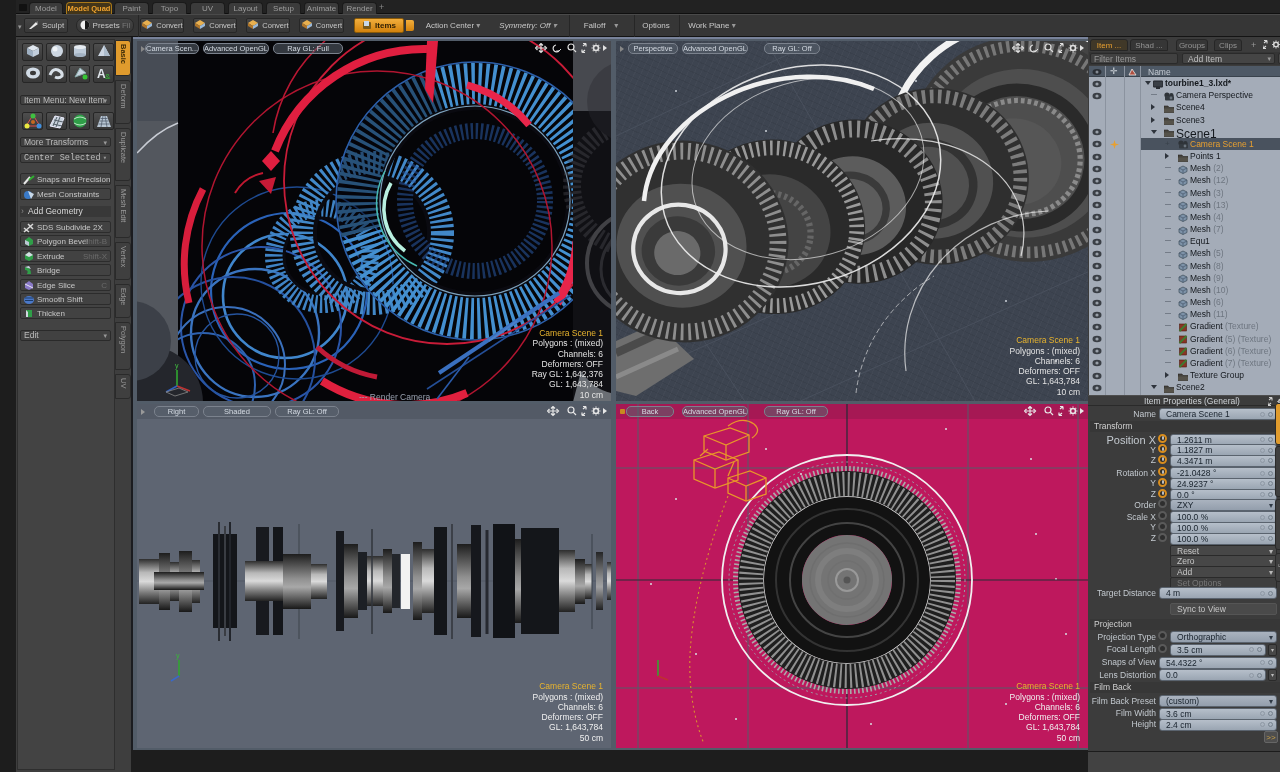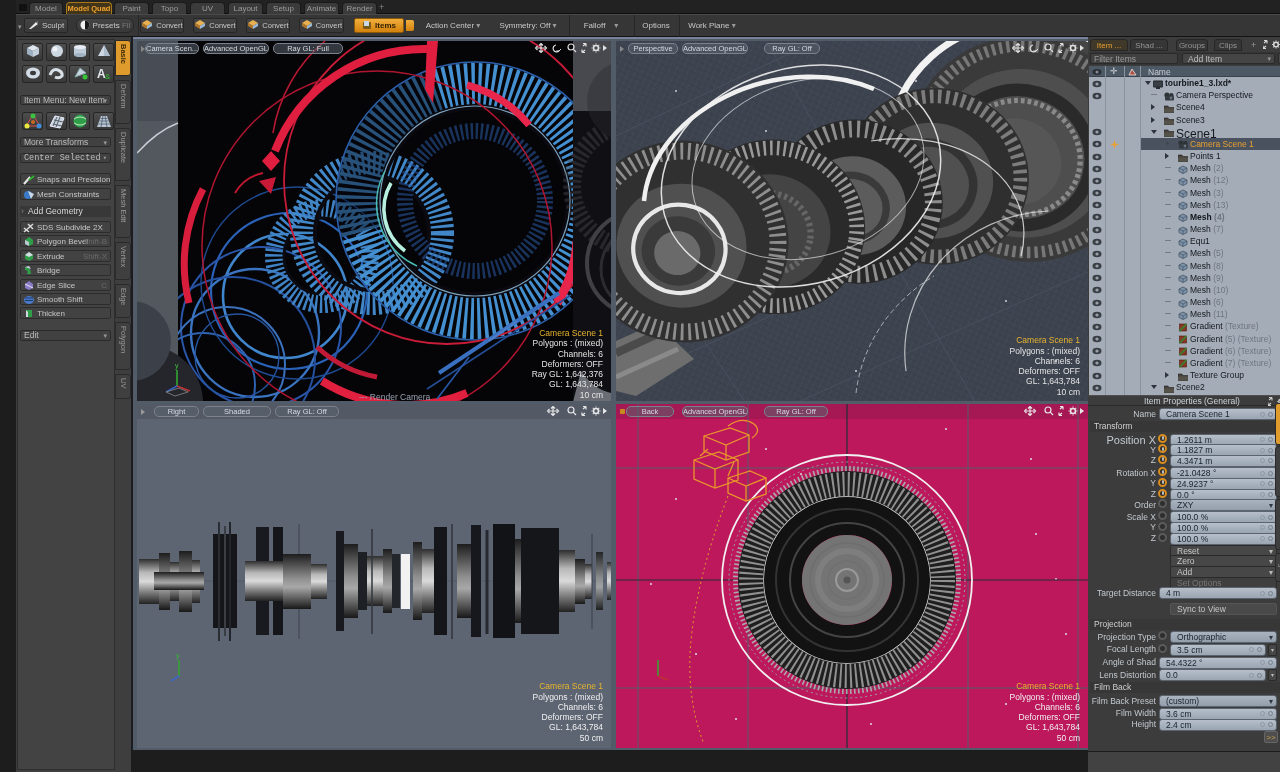--- a/index.html
+++ b/index.html
@@ -129,21 +129,21 @@
             <path d="M1 4 L6 1 L11 4 L6 7 Z" fill="#e8b050"></path>
             <path d="M1 4 L6 7 L6 10 L1 7 Z" fill="#b0762a"></path>
             <path d="M11 4 L6 7 L6 10 L11 7 Z" fill="#9ab8d8"></path>
           </svg></span>Convert</div>
   <div class="tbtn" style="left:338px;width:50px;background:linear-gradient(#f2ae3c,#d3820d);border-color:#8a5a08;color:#2d1e04;font-weight:bold;"><span class="ico"><svg width="10" height="10">
             <rect x="1" y="2" width="8" height="7" fill="#7a5a18" rx="1"></rect>
             <rect x="2" y="1" width="5" height="5" fill="#c8d8e8"></rect>
           </svg></span>Items</div>
   <div style="position:absolute;left:390px;top:5px;width:8px;height:11px;background:linear-gradient(#f2ae3c,#d3820d);border-radius:0 2px 2px 0;"></div>
   <div class="tbtn" style="left:403px;width:68px;background:none;border-color:transparent;">Action Center <span style="color:#999">▾</span></div>
-  <div class="tbtn" style="left:478px;width:68px;background:none;border-color:transparent;">Symmetry: Off <span style="color:#999">▾</span></div>
+  <div class="tbtn" style="left:478px;width:68px;background:none;border-color:transparent;font-style:italic;">Symmetry: Off <span style="color:#999">▾</span></div>
   <div class="tsep" style="left:553px;"></div>
   <div class="tbtn" style="left:556px;width:58px;background:none;border-color:transparent;">Falloff&nbsp;&nbsp;&nbsp;&nbsp;<span style="color:#999">▾</span></div>
   <div class="tsep" style="left:618px;"></div>
   <div class="tbtn" style="left:620px;width:40px;background:none;border-color:transparent;">Options</div>
   <div class="tsep" style="left:663px;"></div>
   <div class="tbtn" style="left:665px;width:62px;background:none;border-color:transparent;">Work Plane <span style="color:#999">▾</span></div>
 </div>
 <div id="sidebar">
       <div class="inner"></div>
 
@@ -816,21 +816,21 @@
 <div style="position:absolute;left:101px;top:133.7px;color:#14181d;font-size:8.5px;font-weight:normal;white-space:nowrap;">Mesh<span style="color:#6e7680;"> (13)</span></div>
 <svg class="abs" style="left:3px;top:147.4px" width="10" height="8">
           <ellipse cx="5" cy="4" rx="4.5" ry="3.2" fill="#3a3f46"></ellipse>
           <circle cx="5" cy="4" r="1.6" fill="#9aa1aa"></circle>
         </svg>
 <div style="position:absolute;left:76px;top:149.9px;width:6px;height:1px;background:#747c88;"></div>
 <svg class="abs" style="left:89px;top:147.37px" width="10" height="9">
           <path d="M1 3 L5 1 L9 3 L9 6.5 L5 8.5 L1 6.5 Z" fill="#7d92a8" stroke="#3c4a58" stroke-width="0.7"></path>
           <path d="M1 3 L5 5 L9 3 M5 5 L5 8.5" stroke="#46566a" stroke-width="0.7" fill="none"></path>
         </svg>
-<div style="position:absolute;left:101px;top:145.9px;color:#14181d;font-size:8.5px;font-weight:bold;white-space:nowrap;">Mesh<span style="color:#6e7680;"> (4)</span></div>
+<div style="position:absolute;left:101px;top:145.9px;color:#14181d;font-size:8.5px;font-weight:normal;white-space:nowrap;">Mesh<span style="color:#6e7680;"> (4)</span></div>
 <svg class="abs" style="left:3px;top:159.5px" width="10" height="8">
           <ellipse cx="5" cy="4" rx="4.5" ry="3.2" fill="#3a3f46"></ellipse>
           <circle cx="5" cy="4" r="1.6" fill="#9aa1aa"></circle>
         </svg>
 <div style="position:absolute;left:76px;top:162.0px;width:6px;height:1px;background:#747c88;"></div>
 <svg class="abs" style="left:89px;top:159.54px" width="10" height="9">
           <path d="M1 3 L5 1 L9 3 L9 6.5 L5 8.5 L1 6.5 Z" fill="#7d92a8" stroke="#3c4a58" stroke-width="0.7"></path>
           <path d="M1 3 L5 5 L9 3 M5 5 L5 8.5" stroke="#46566a" stroke-width="0.7" fill="none"></path>
         </svg>
 <div style="position:absolute;left:101px;top:158.0px;color:#14181d;font-size:8.5px;font-weight:normal;white-space:nowrap;">Mesh<span style="color:#6e7680;"> (7)</span></div>
@@ -1020,21 +1020,21 @@
 <div class="pfield" style="left:71px;top:550.3px;width:118px;">4 m<span style="position:absolute;right:3px;top:2.5px;width:5px;height:5px;border:1px solid #76828e;border-radius:50%;"></span><span style="position:absolute;right:11px;top:2.5px;width:5px;height:5px;border:1px solid #8e98a4;border-radius:50%;"></span></div>
 <div class="pdrop" style="left:82px;top:566.2px;width:107px;text-align:left;border-color:#555;background:#4a4a4a;">Sync to View</div>
 <div class="psec" style="top:582.0px;">Projection<span style="position:absolute;left:-2px;color:#8a8a8a;"></span></div>
 <div style="position:absolute;right:140px;top:594.7px;color:#c3c9cf;font-size:8.5px;white-space:nowrap;">Projection Type</div>
 <div class="gkey" style="left:70px;top:594.2px;"></div>
 <div class="pfield" style="left:82px;top:594.2px;width:107px;background:linear-gradient(#aab3bf,#939eac);">Orthographic<span style="position:absolute;right:3px;top:0px;color:#2e3844;font-size:8px;">▾</span></div>
 <div style="position:absolute;right:140px;top:607.4px;color:#c3c9cf;font-size:8.5px;white-space:nowrap;">Focal Length</div>
 <div class="gkey" style="left:70px;top:606.9px;"></div>
 <div class="pfield" style="left:82px;top:606.9px;width:96px;">3.5 cm<span style="position:absolute;right:3px;top:2.5px;width:5px;height:5px;border:1px solid #76828e;border-radius:50%;"></span><span style="position:absolute;right:11px;top:2.5px;width:5px;height:5px;border:1px solid #8e98a4;border-radius:50%;"></span></div>
 <div style="position:absolute;left:180px;top:606.9px;width:9px;height:12px;background:#474747;border:1px solid #2a2a2a;border-radius:2px;color:#bbb;font-size:6px;text-align:center;line-height:11px;">▾</div>
-<div style="position:absolute;right:140px;top:620.1px;color:#c3c9cf;font-size:8.5px;white-space:nowrap;">Angle of Shad</div>
+<div style="position:absolute;right:140px;top:620.1px;color:#c3c9cf;font-size:8.5px;white-space:nowrap;">Snaps of View</div>
 <div class="pfield" style="left:71px;top:619.6px;width:118px;">54.4322 °<span style="position:absolute;right:3px;top:2.5px;width:5px;height:5px;border:1px solid #76828e;border-radius:50%;"></span><span style="position:absolute;right:11px;top:2.5px;width:5px;height:5px;border:1px solid #8e98a4;border-radius:50%;"></span></div>
 <div style="position:absolute;right:140px;top:632.8px;color:#c3c9cf;font-size:8.5px;white-space:nowrap;">Lens Distortion</div>
 <div class="pfield" style="left:71px;top:632.3px;width:107px;">0.0<span style="position:absolute;right:3px;top:2.5px;width:5px;height:5px;border:1px solid #76828e;border-radius:50%;"></span><span style="position:absolute;right:11px;top:2.5px;width:5px;height:5px;border:1px solid #8e98a4;border-radius:50%;"></span></div>
 <div style="position:absolute;left:180px;top:632.3px;width:9px;height:12px;background:#474747;border:1px solid #2a2a2a;border-radius:2px;color:#bbb;font-size:6px;text-align:center;line-height:11px;">▾</div>
 <div class="psec" style="top:645.0px;">Film Back<span style="position:absolute;left:-2px;color:#8a8a8a;"></span></div>
 <div style="position:absolute;right:140px;top:658.7px;color:#c3c9cf;font-size:8.5px;white-space:nowrap;">Film Back Preset</div>
 <div class="pfield" style="left:71px;top:658.2px;width:118px;background:linear-gradient(#aab3bf,#939eac);">(custom)<span style="position:absolute;right:3px;top:0px;color:#2e3844;font-size:8px;">▾</span></div>
 <div style="position:absolute;right:140px;top:671.4px;color:#c3c9cf;font-size:8.5px;white-space:nowrap;">Film Width</div>
 <div class="pfield" style="left:71px;top:670.9px;width:118px;">3.6 cm<span style="position:absolute;right:3px;top:2.5px;width:5px;height:5px;border:1px solid #76828e;border-radius:50%;"></span><span style="position:absolute;right:11px;top:2.5px;width:5px;height:5px;border:1px solid #8e98a4;border-radius:50%;"></span></div>
 <div style="position:absolute;right:140px;top:682.1px;color:#c3c9cf;font-size:8.5px;white-space:nowrap;">Height</div>

